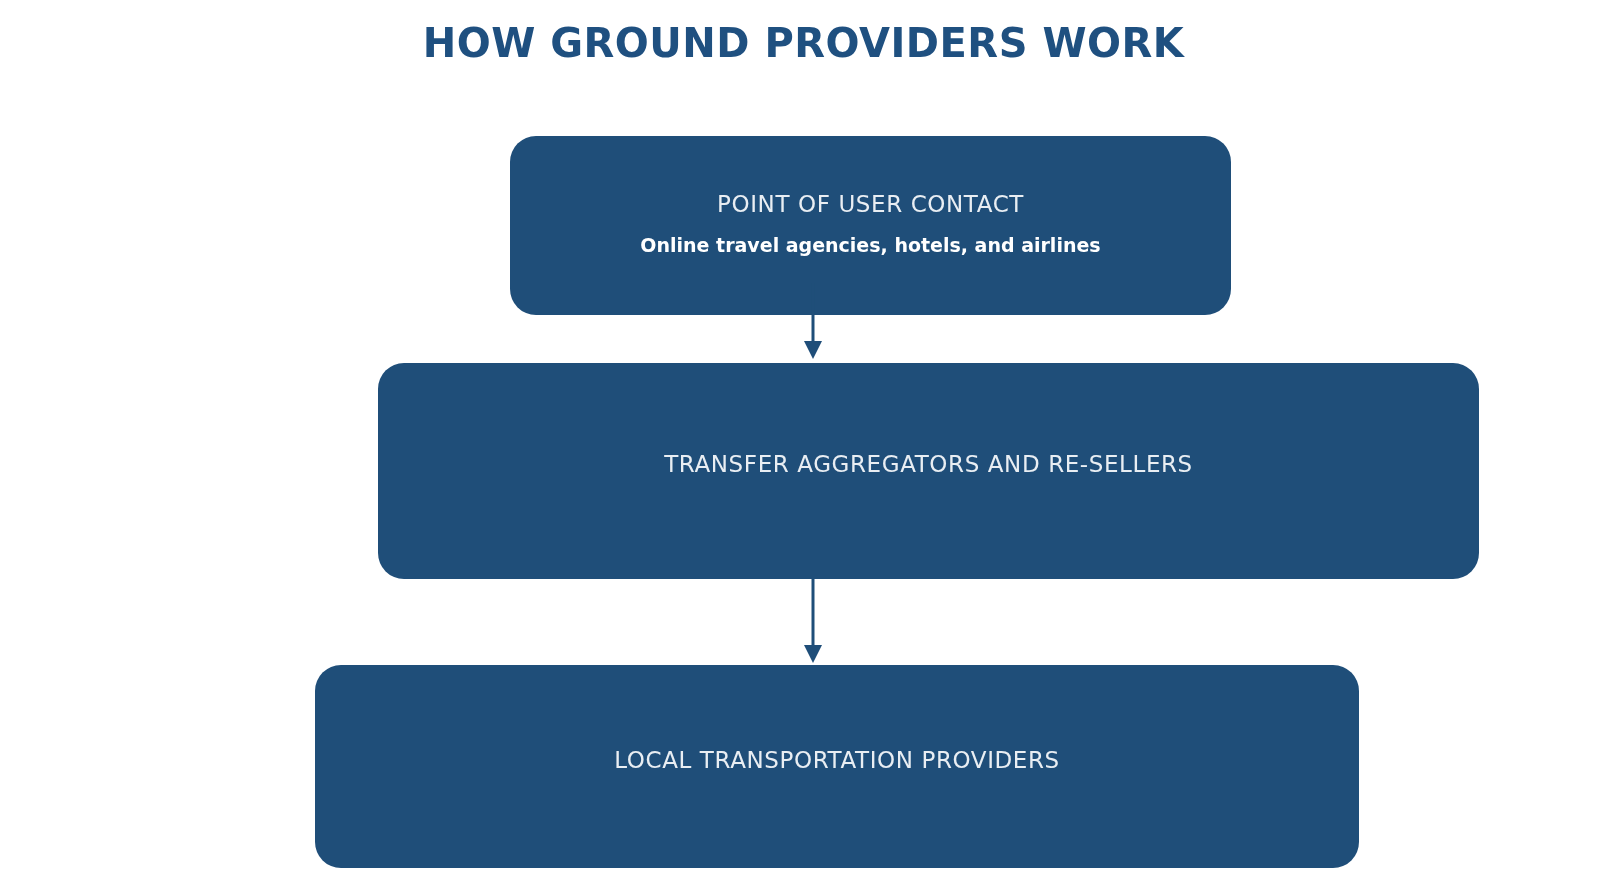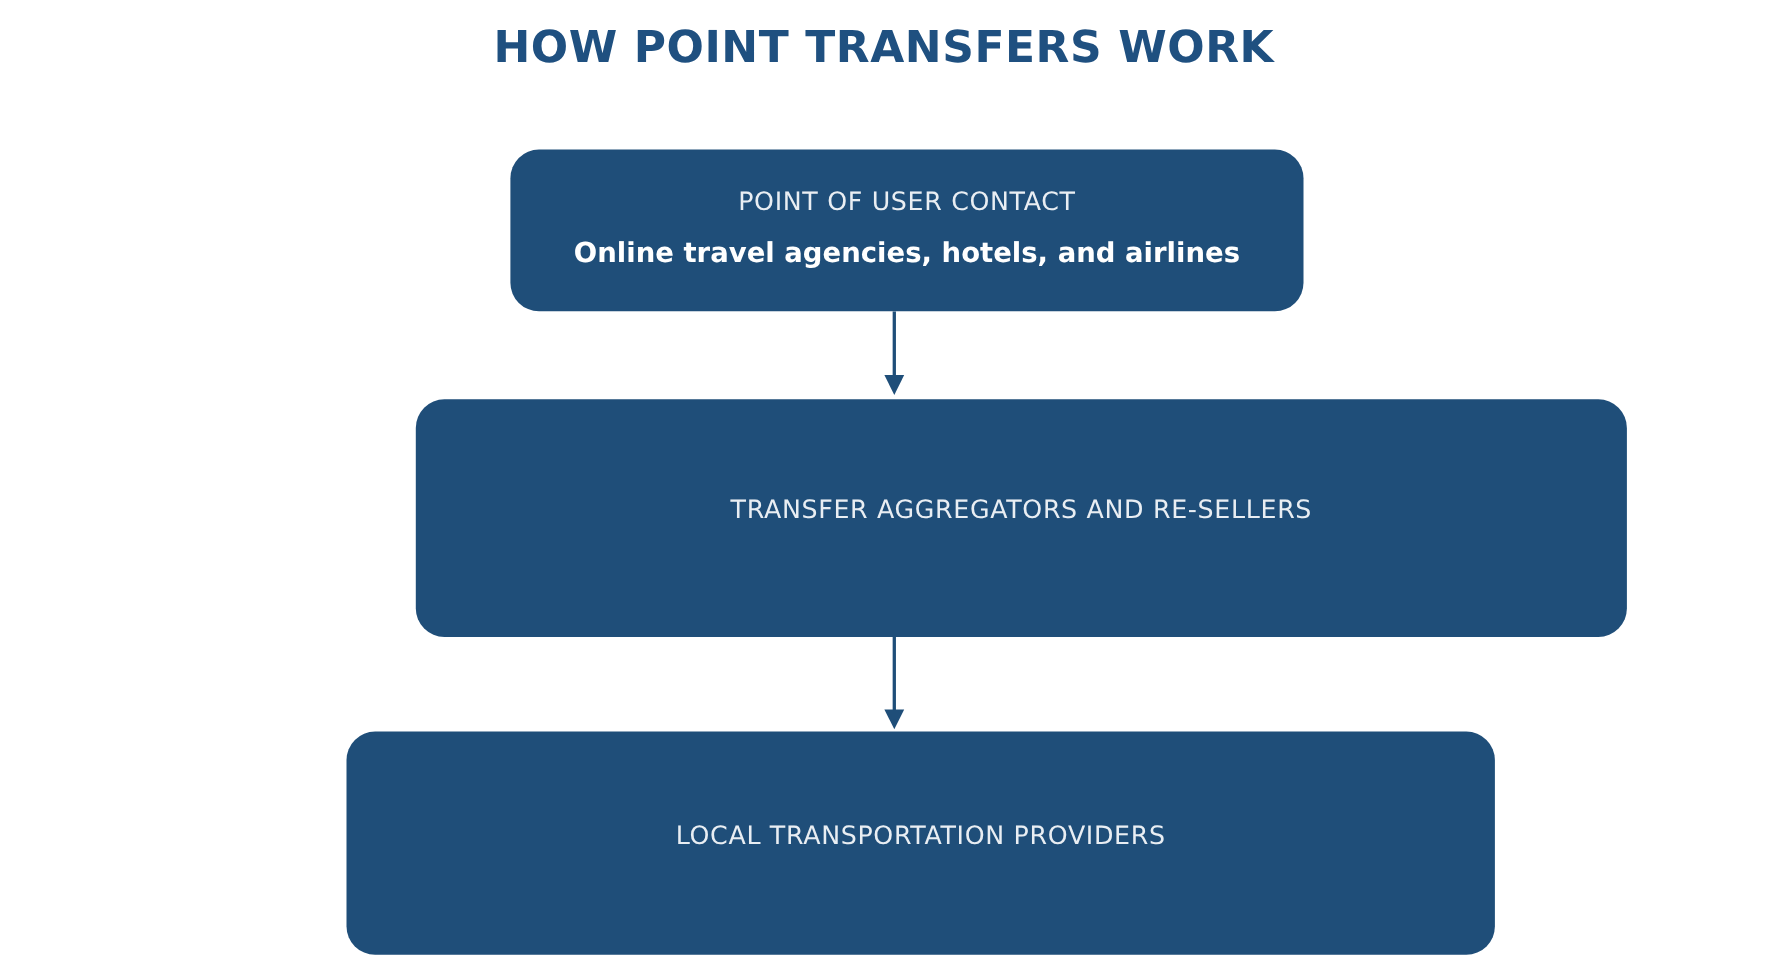--- a/index.html
+++ b/index.html
@@ -45,32 +45,32 @@
   }
   .node-title {
     font-size: 23px;
     letter-spacing: 0.6px;
     color: #e9eef3;
     text-align: center;
     margin-bottom: 14px;
     font-weight: normal;
   }
   .node-desc {
-    font-size: 25px;
+    font-size: 19px;
     font-weight: bold;
     line-height: 1.5;
     text-align: center;
     color: #ffffff;
   }
   
   #node-1 {
-    left: 464px;
+    left: 510px;
     top: 136px;
     width: 721px;
-    height: 147px;
+    height: 179px;
   }
   
   #node-2 {
     left: 378px;
     top: 363px;
     width: 1101px;
     height: 216px;
   }
   
   #node-3 {
@@ -84,21 +84,21 @@
   }
   .arrow svg {
     display: block;
   }
 </style>
 </head>
 <body>
 
 <div class="page">
 
-  <div class="title">HOW POINT TRANSFERS WORK</div>
+  <div class="title">HOW GROUND PROVIDERS WORK</div>
 
   <div class="node" id="node-1">
     <div class="node-title">POINT OF USER CONTACT</div>
     <div class="node-desc">Online travel agencies, hotels, and airlines</div>
   </div>
 
   <div class="arrow" style="left: 793px; top: 283px;">
     <svg width="40" height="80" viewBox="0 0 40 80" aria-hidden="true">
       <line x1="20" y1="0" x2="20" y2="62" stroke="#1f4e79" stroke-width="3"></line>
       <polygon points="20,76 11,58 29,58" fill="#1f4e79"></polygon>

